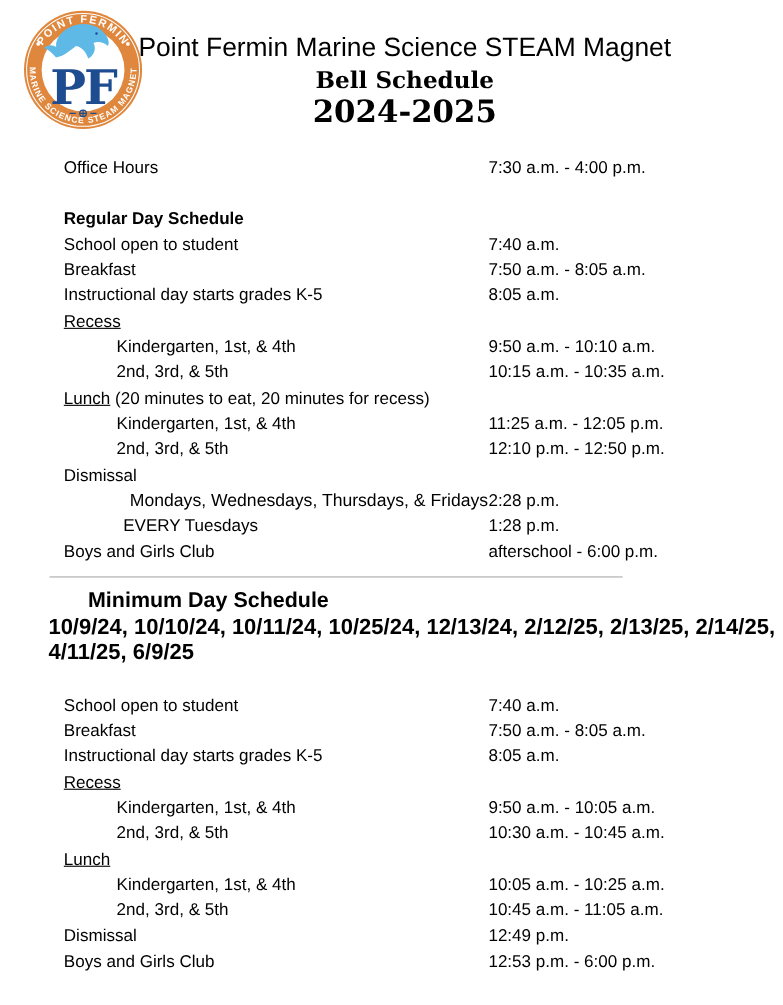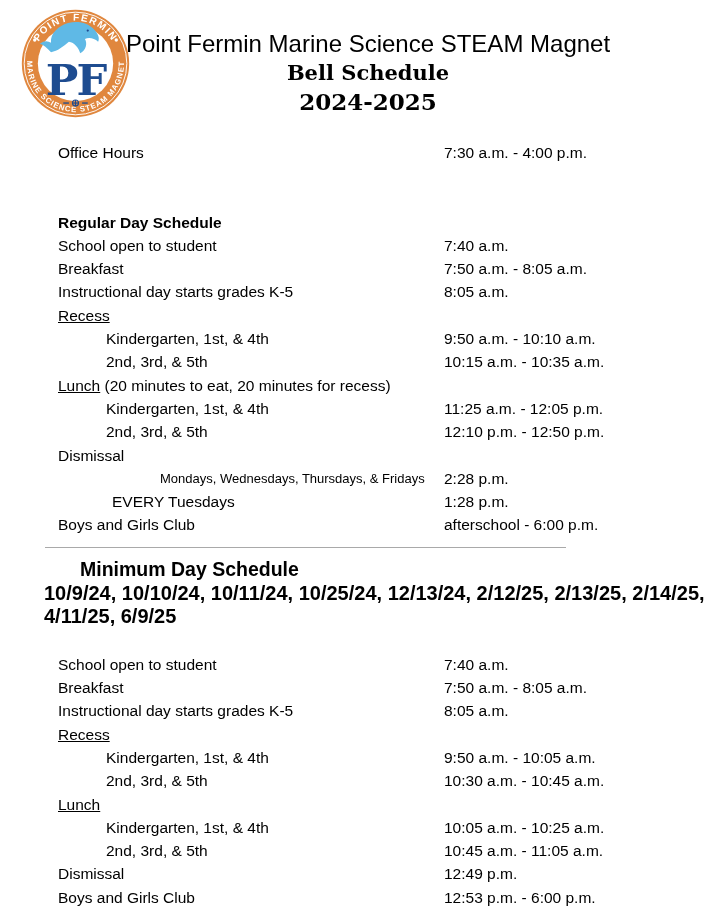--- a/index.html
+++ b/index.html
@@ -22,33 +22,33 @@
     position:absolute; left:24px; top:30px; width:688px;
     text-align:center;
   }
   .school-name { font-size:24px; line-height:28px; font-weight:400; }
   .doc-title {
     font-family:"DejaVu Serif", serif;
     font-weight:bold; font-size:21px; line-height:29px;
   }
   .school-year {
     font-family:"DejaVu Serif", serif;
-    font-weight:bold; font-size:23px; line-height:30px;
+    font-weight:bold; font-size:28px; line-height:30px;
   }
 
   
   .schedule { position:absolute; left:0; top:141px; width:588px; }
   .row { position:relative; height:23.3px; line-height:23.3px; font-size:15.5px; white-space:nowrap; }
   .row .label  { position:absolute; left:58px; }
   .row.indent1 .label { left:106px; }
   .row.indent2 .label { left:112px; }
-  .row.small   .label { left:118px; font-size:13px;margin-left:42px; }
+  .row.small   .label { left:118px; font-size:16px; }
   .row .time   { position:absolute; left:444px; }
   .row .u { text-decoration:underline; }
-  .row.heading { font-weight:bold;margin-top:23px; }
+  .row.heading { font-weight:bold; }
   .row.blank { height:23.3px; }
 
   .divider {
     margin:10px 22px 9px 45px;
     border-top:1px solid #a9a9a9;
     height:0;
   }
 
   .min-heading {
     padding-left:80px;

